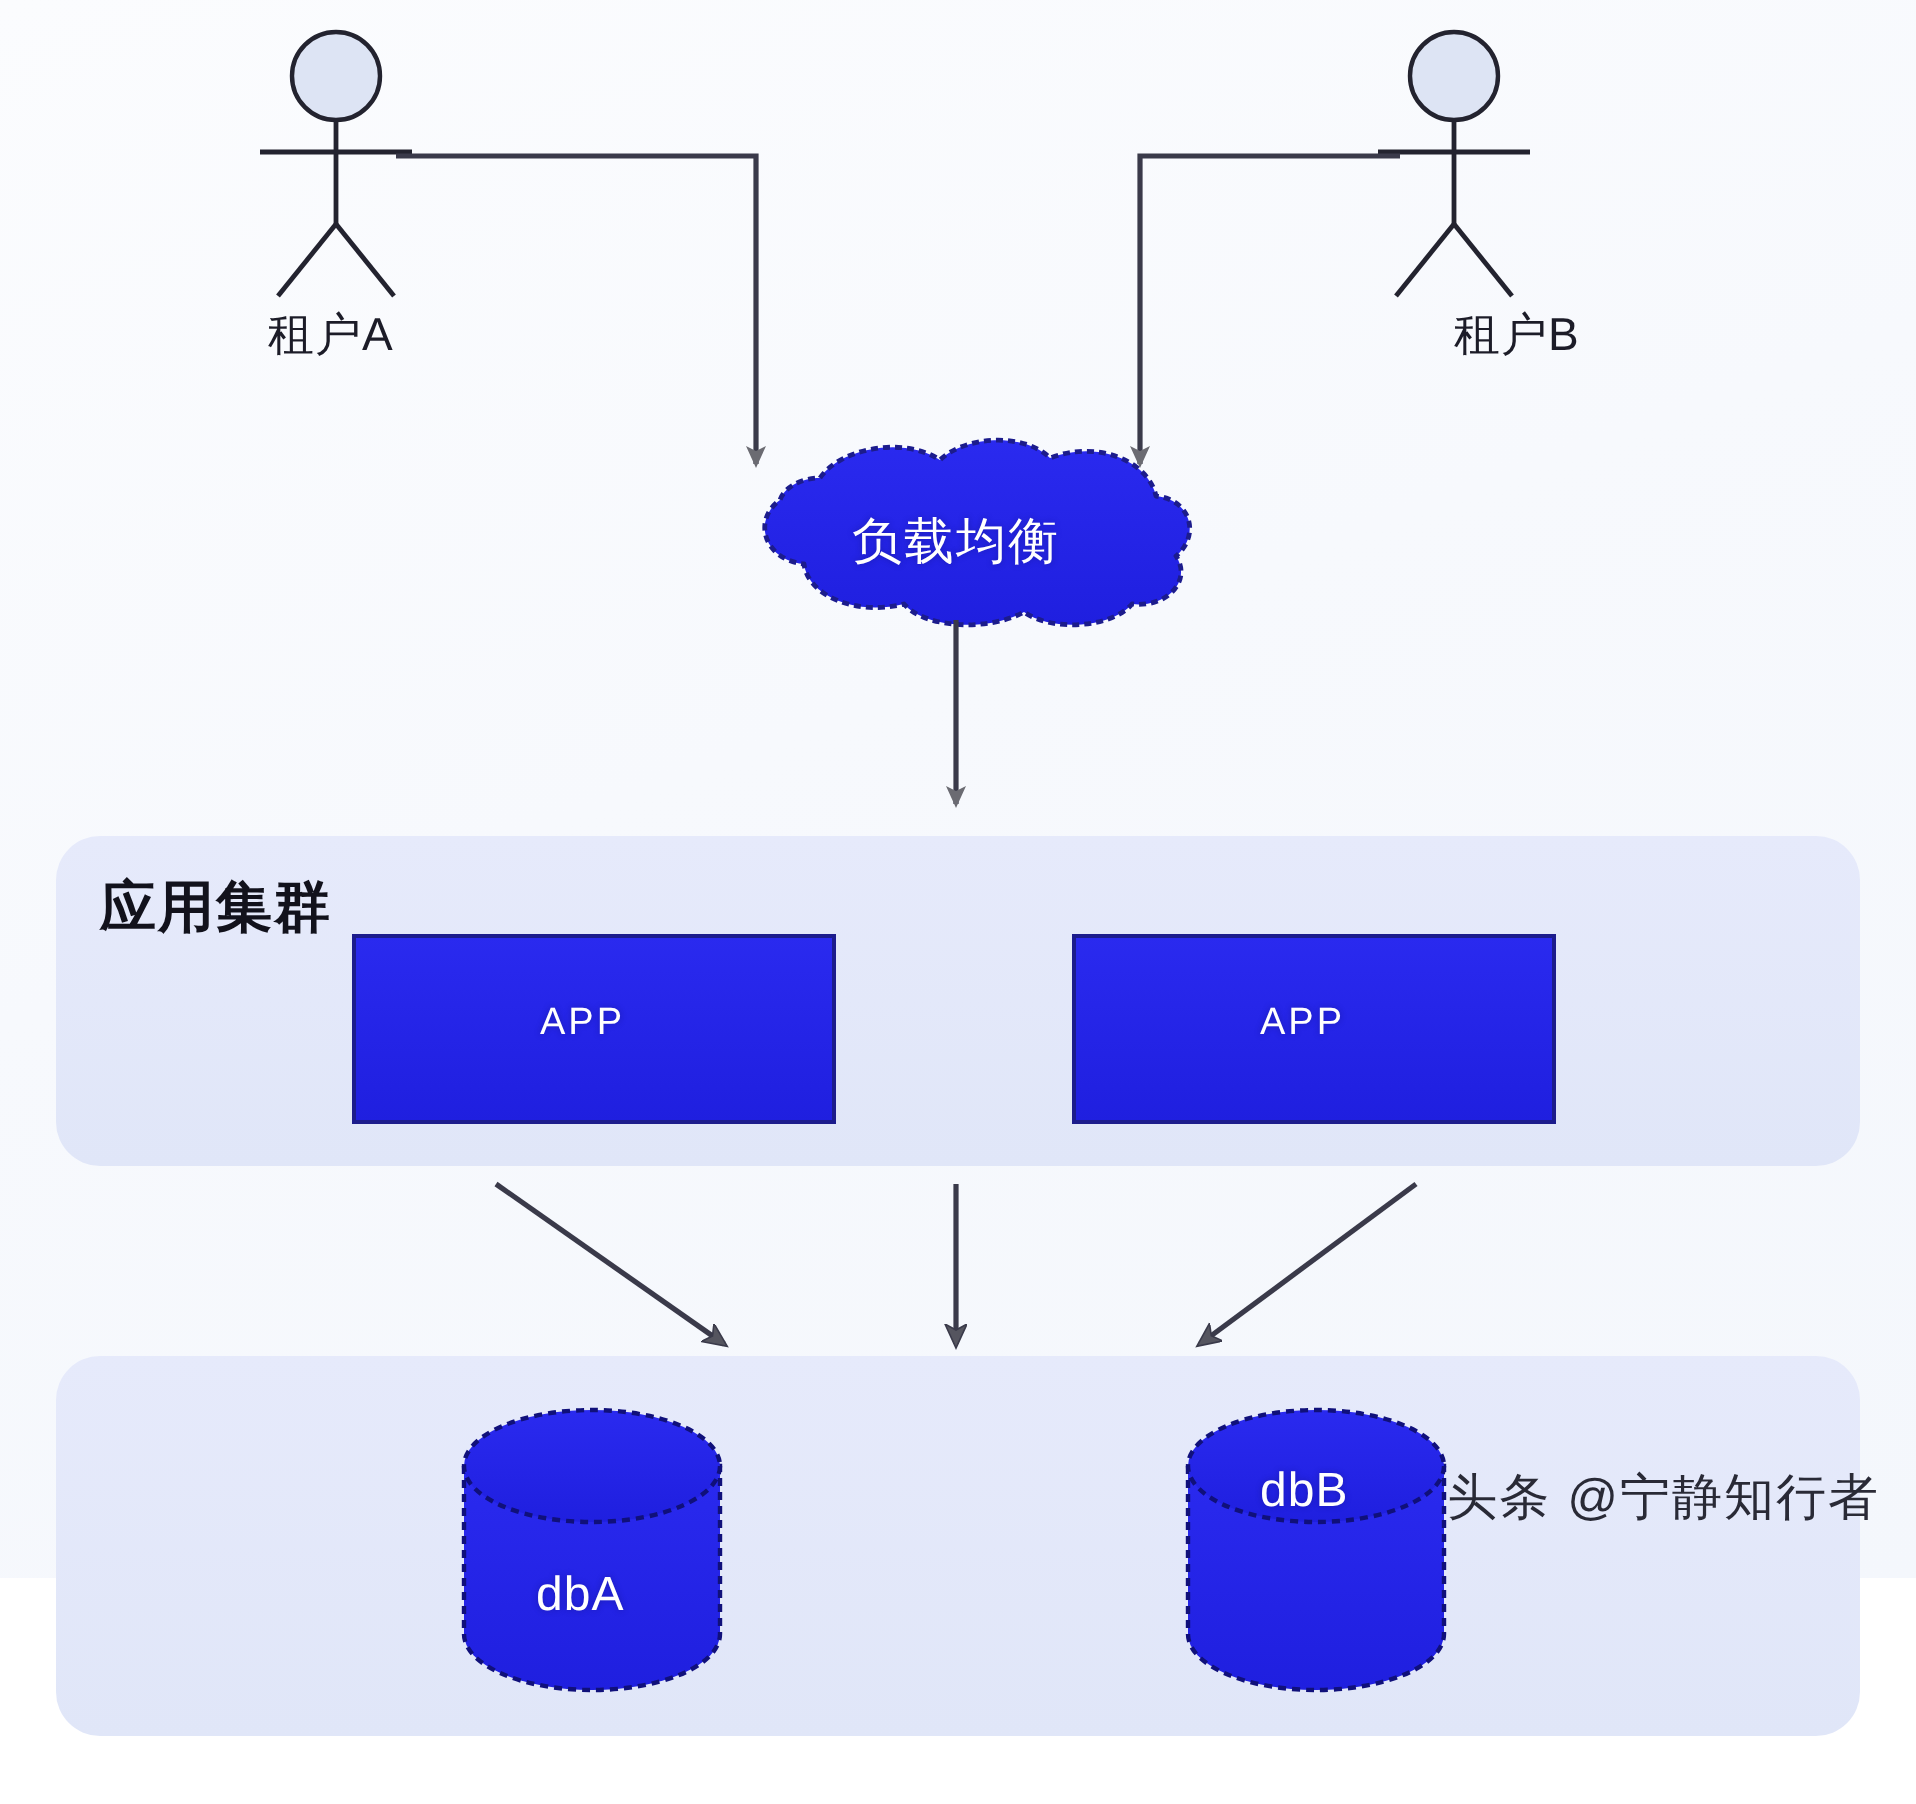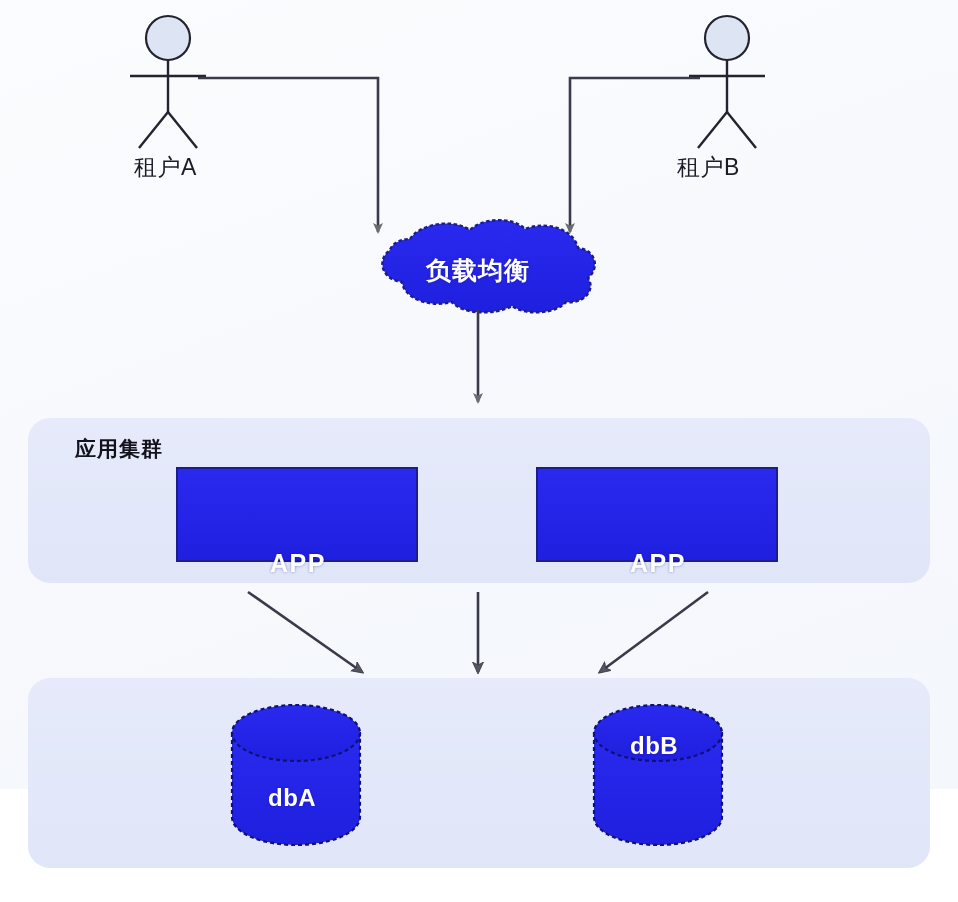--- a/index.html
+++ b/index.html
@@ -29,43 +29,41 @@
   .actor-label {
     position: absolute;
     font-size: 23px;
     color: #1c1c28;
     font-family: "Liberation Sans", "DejaVu Sans", sans-serif;
     white-space: nowrap;
     letter-spacing: 0.5px;
   }
   .panel-title {
     position: absolute;
-    font-size: 21px;
+    font-size: 28px;
     font-weight: bold;
     color: #12121c;
     white-space: nowrap;
     letter-spacing: 1px;
-    margin-left: 25px;
   }
   .node-text {
     position: absolute;
     color: #ffffff;
-    font-weight: bold;
+    font-weight: normal;
     white-space: nowrap;
     text-shadow: 0 0 3px rgba(20,20,120,0.45);
     pointer-events: none;
   }
   .cloud-text {
     font-size: 25px;
     letter-spacing: 1px;
   }
   .app-text {
-    font-size: 25px;
+    font-size: 19px;
     letter-spacing: 1.5px;
-    margin-top: 48px;
   }
   .db-text {
     font-size: 24px;
     letter-spacing: 0.5px;
   }
   .watermark {
     position: absolute;
     right: 18px;
     bottom: 24px;
     font-size: 25px;
@@ -156,28 +154,29 @@
 
     <g>
       <path d="M594,733 L594,817 A64,28 0 0 0 722,817 L722,733 Z" fill="url(#blueGrad)" stroke="#10107a" stroke-width="2.2" stroke-dasharray="4 3"></path>
       <ellipse cx="658" cy="733" rx="64" ry="28" fill="url(#blueGrad)" stroke="#10107a" stroke-width="2.2" stroke-dasharray="4 3"></ellipse>
     </g>
 
   </svg>
 
   <div class="actor-label" style="left:134px; top:152px;">租户A</div>
 
-  <div class="actor-label" style="left:677px; top:152px;">租户B</div>
+  <div class="actor-label" style="left:727px; top:152px;">租户B</div>
 
   <div class="node-text cloud-text" style="left:426px; top:254px;">负载均衡</div>
 
   <div class="panel-title" style="left:50px; top:435px;">应用集群</div>
 
   <div class="node-text app-text" style="left:270px; top:501px;">APP</div>
 
   <div class="node-text app-text" style="left:630px; top:501px;">APP</div>
 
   <div class="node-text db-text" style="left:268px; top:769px;margin-top:15px;">dbA</div>
 
   <div class="node-text db-text" style="left:630px; top:732px;">dbB</div>
 
+  <div class="watermark">头条 @宁静知行者</div>
 
 </div>
 
 </body></html>

